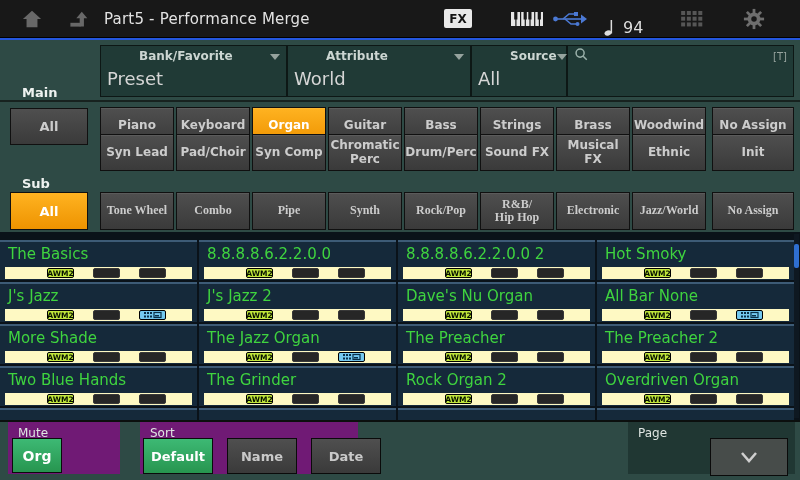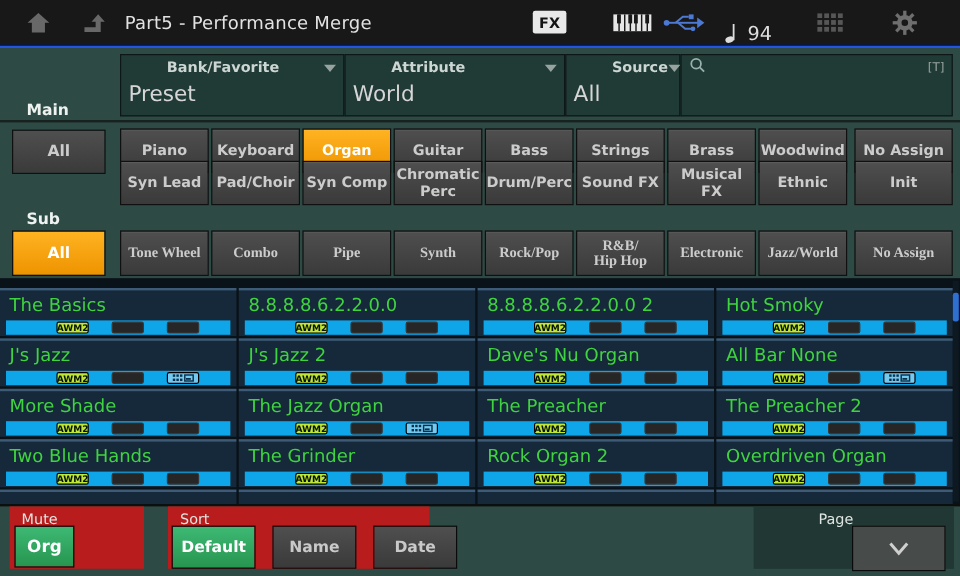--- a/index.html
+++ b/index.html
@@ -55,43 +55,43 @@
   #sub-row { top:90px; height:38px;font-family:Liberation Serif, serif; }
   .catrow .cat-btn { width:74px; }
   .catrow .cat-btn.edge { width:82px; margin-left:4px; }
 
   
   #list { position:absolute; top:232px; left:0; width:800px; height:188px; background:#0a1219; overflow:hidden; }
   #perf-grid { position:absolute; top:8px; left:0; display:grid; grid-template-columns:repeat(4,197px);
                grid-auto-rows:40px; column-gap:2px; row-gap:2px; }
   .cell { border-top:2px solid #3d5b76; background:#15293a; position:relative; }
   .pname { color:#3fd43f; font-size:15px; padding:3px 0 0 8px; white-space:nowrap; overflow:hidden; }
-  .badgebar { position:absolute; left:5px; right:5px; bottom:1px; height:12px; background:#0ea5e9;
+  .badgebar { position:absolute; left:5px; right:5px; bottom:1px; height:12px; background:#fef9c3;
               display:flex; align-items:center; justify-content:flex-end; gap:19px; padding-right:26px;margin-top:16px; }
   .badge { width:27px; height:10px; border-radius:2px; display:flex; align-items:center; justify-content:center; }
   .badge.awm2 { background:#c0e63a; border:1px solid #000; color:#081200; font-size:7.5px; font-weight:bold; }
   .badge.empty { background:#262626; border:1px solid #383838; }
   .badge.sss { background:#74c9f0; border:1px solid #000; }
   #scroll-track { position:absolute; right:1px; top:2px; bottom:2px; width:5px; background:#0e1821; }
   #scroll-thumb { position:absolute; right:1px; top:12px; width:5px; height:24px; background:#2f6fd0; border-radius:2px; }
 
   
   #footer { position:absolute; top:420px; left:0; width:800px; height:60px; background:#2e4a45; border-top:2px solid #0b0f0e; }
-  .panel { position:absolute; top:0; height:52px; background:#b91c1c; }
+  .panel { position:absolute; top:0; height:52px; background:#701a75; }
   .panel-label { color:#dfe5e2; font-size:12px; padding:4px 0 0 10px; }
   #mute-panel { left:8px; width:112px; }
   #org-btn { position:absolute; left:4px; top:16px; width:50px; height:35px; border:1px solid #0a0a0a;
              background:linear-gradient(#3db974,#27954f); color:#fff; font-weight:bold; font-size:14px;
              display:flex; align-items:center; justify-content:center; }
   #sort-panel { left:140px; width:218px; }
   #sort-buttons { position:absolute; left:3px; top:16px; display:flex; gap:14px; }
   .foot-btn { width:70px; height:36px; background:linear-gradient(#4f4f4f,#3a3a3a); border:1px solid #0a0a0a;
               color:#c9c9c9; font-weight:bold; font-size:13px; display:flex; align-items:center; justify-content:center; }
   .foot-btn.green { background:linear-gradient(#3db974,#27954f); color:#fff; }
-  #page-panel { left:628px; width:167px; background:#203733;padding-left:44px; }
+  #page-panel { left:628px; width:167px; background:#203733; }
   #page-btn { position:absolute; left:82px; top:16px; width:78px; height:38px; background:#474c4a;
               border:1px solid #0a0a0a; display:flex; align-items:center; justify-content:center; }
 </style>
 </head>
 <body>
 
 <div id="screen">
 
   <div id="titlebar">
     <span class="tb-icon" id="home-ic">

